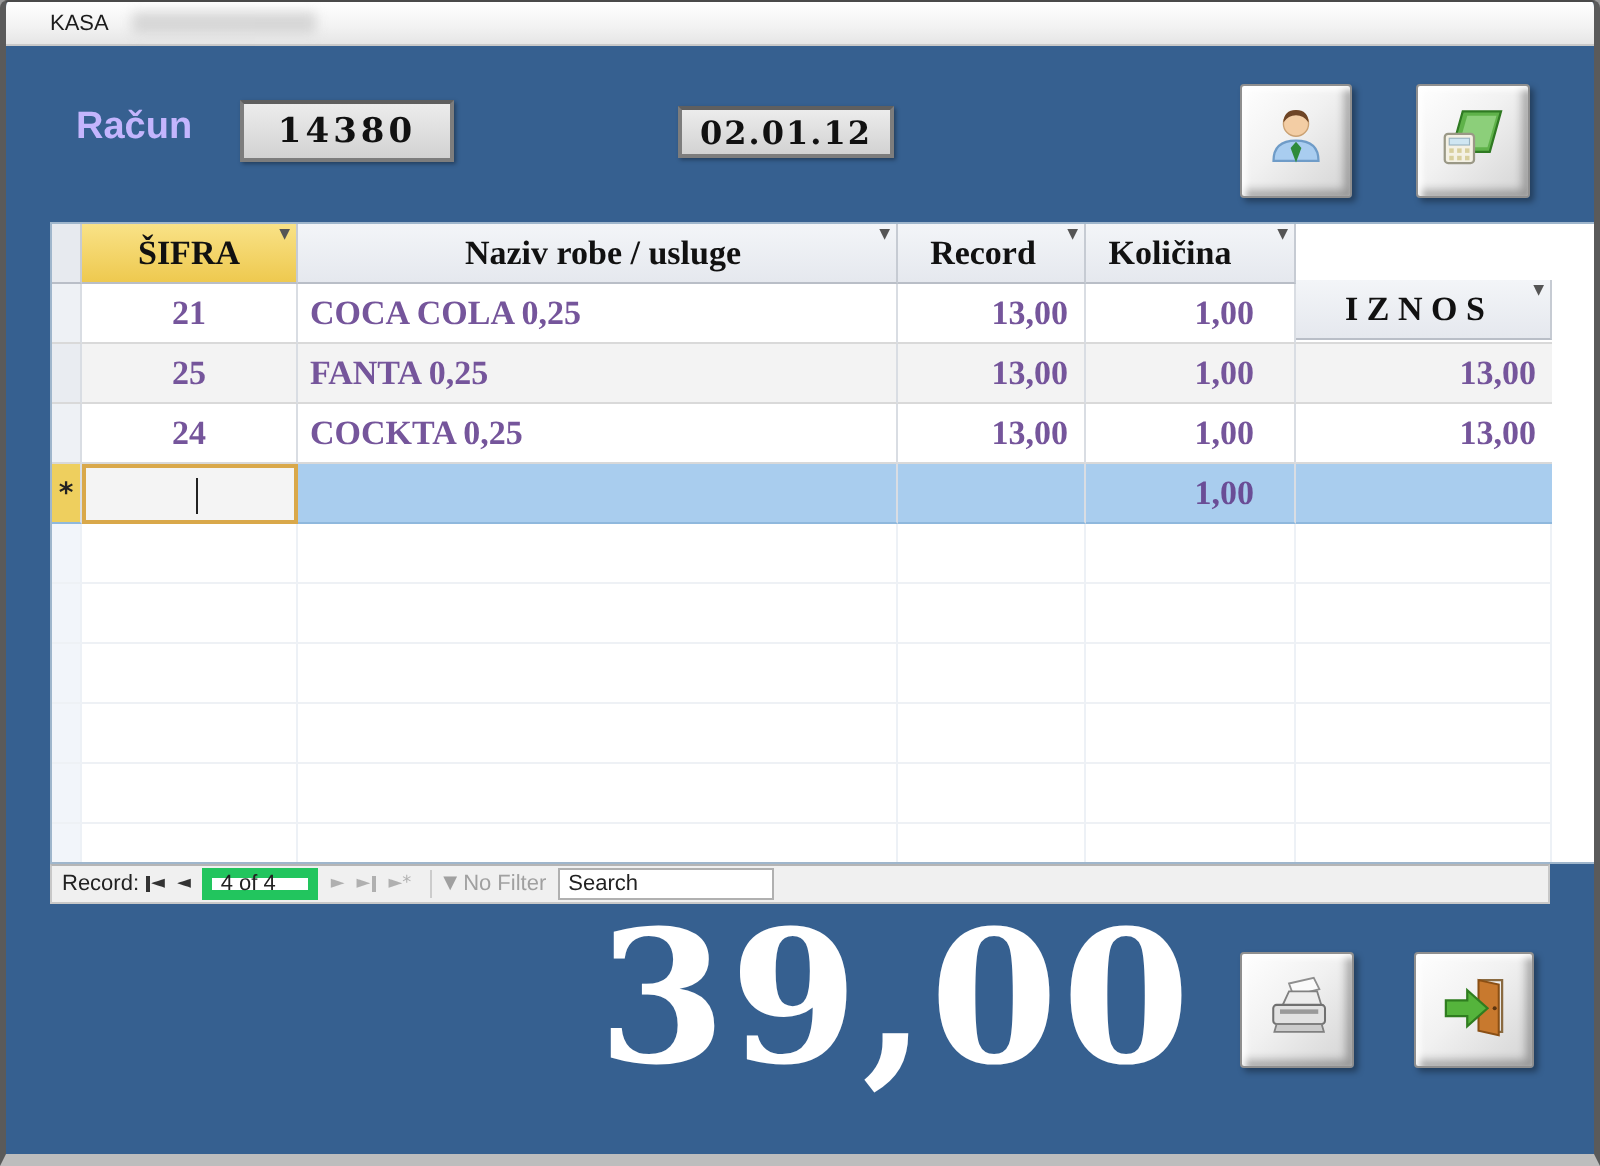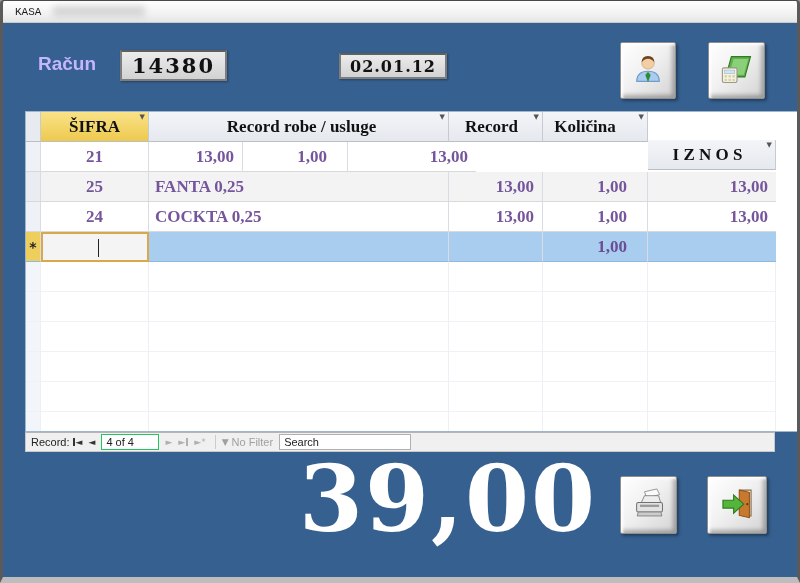--- a/index.html
+++ b/index.html
@@ -15,35 +15,35 @@
     border-bottom:6px solid #bdbdbd;
     border-radius:4px 4px 0 0;
     overflow:hidden;
   }
   .titlebar{
     position:absolute; top:0; left:0; right:0; height:22px;
     background:linear-gradient(#ffffff,#f2f2f2 60%,#e6e6e6);
     border-bottom:1px solid #c9c9c9;
     display:flex; align-items:center;
   }
-  .title-text{ font-size:11px; color:#1c1c1c; margin-left:12px;font-family:Liberation Mono, monospace; }
+  .title-text{ font-size:11px; color:#1c1c1c; margin-left:22px; }
   .title-blur{ width:92px; height:11px; margin-left:12px; background:#cfcfcf; border-radius:2px; filter:blur(3px); opacity:.8; }
 
   .form{ position:absolute; top:23px; left:0; right:0; bottom:0; background:#366090; }
 
   
   .racun-label{ position:absolute; left:35px; top:29px; color:#c4b5fd; font-size:19px; font-weight:bold; }
   .valuebox{
     position:absolute; background:linear-gradient(#ececec,#d2d2d2);
     border:2px solid #7d7d7d; border-top-color:#5f5f5f;
     color:#111; font-family:"DejaVu Serif", serif; font-weight:bold;
     display:flex; align-items:center; justify-content:center;
     box-shadow:1px 1px 2px rgba(0,0,0,.35);
   }
-  .box-racun{ left:117px; top:26px; width:107px; height:31px; font-size:21px; letter-spacing:2px; }
+  .box-racun{ left:117px; top:26px; width:107px; height:31px; font-size:17px; letter-spacing:2px; }
   .box-date { left:336px; top:29px; width:108px; height:26px; font-size:16px; letter-spacing:1px; }
   .box-time { left:484px; top:29px; width:105px; height:26px; font-size:16px; letter-spacing:1px; }
 
   .btn3d{
     position:absolute; border:1px solid #8f8f8f; border-radius:2px;
     background:linear-gradient(135deg,#ffffff 0%,#f1f1f1 45%,#d3d3d3 100%);
     box-shadow:inset 2px 2px 3px rgba(255,255,255,.95), inset -3px -3px 4px rgba(0,0,0,.28), 2px 2px 3px rgba(0,0,0,.35);
     display:flex; align-items:center; justify-content:center; cursor:pointer;
   }
   .btn-user { left:617px; top:18px;  width:56px; height:57px; }
@@ -97,25 +97,25 @@
   
   .recnav{
     position:absolute; left:22px; top:408px; width:750px; height:20px;
     background:#f0f0f0; border:1px solid #c8c8c8; border-top:1px solid #b5b5b5;
     display:flex; align-items:center; font-size:11px; color:#222; padding-left:5px;
   }
   .nav-btn{ font-family:"DejaVu Sans", sans-serif; font-size:9px; color:#333; padding:0 3px; cursor:pointer; display:flex; align-items:center; }
   .nav-btn.disabled{ color:#b0b0b0; cursor:default; }
   .bar-l::before{ content:""; display:inline-block; width:2px; height:8px; background:currentColor; margin-right:1px; }
   .bar-r::after { content:""; display:inline-block; width:2px; height:8px; background:currentColor; margin-left:1px; }
-  .pos-box{ background:#fff; border:1px solid #22c55e; height:16px; min-width:58px; display:flex; align-items:center; padding:0 4px; margin:0 3px; }
+  .pos-box{ background:#fff; border:5px solid #22c55e; height:16px; min-width:58px; display:flex; align-items:center; padding:0 4px; margin:0 3px; }
   .nav-sep{ width:1px; height:14px; background:#cccccc; margin:0 6px; }
   .filter-area{ display:flex; align-items:center; color:#a0a0a0; }
   .funnel{ font-size:9px; margin-right:3px; font-family:"DejaVu Sans", sans-serif; }
-  .search-input{ height:16px; width:132px; border:1px solid #b0b0b0; font-size:11px; padding:0 4px; margin-left:6px; font-family:"Liberation Sans", sans-serif; }
+  .search-input{ height:16px; width:108px; border:1px solid #b0b0b0; font-size:11px; padding:0 4px; margin-left:6px; font-family:"Liberation Sans", sans-serif; }
   .search-input::placeholder{ color:#222; opacity:1; }
 
   
   .total{
     position:absolute; left:295px; top:418px; width:300px; height:115px;
     color:#ffffff; font-family:"DejaVu Serif", serif; font-weight:bold;
     font-size:92px; line-height:115px; text-align:center; letter-spacing:2px;
   }
 </style>
 </head>
@@ -164,40 +164,41 @@
 
     <div class="table">
 
       <div class="trow thead">
         <div class="cell c-sel"></div>
         <div class="cell c-sifra hdr-sifra">
           <span>ŠIFRA</span>
           <span class="hdr-arrow">▼</span>
         </div>
         <div class="cell c-naziv" style="justify-content:center;">
-          <span>Record robe / usluge</span>
+          <span>Naziv robe / usluge</span>
           <span class="hdr-arrow">▼</span>
         </div>
         <div class="cell c-cij" style="justify-content:center;">
           <span>Record</span>
           <span class="hdr-arrow">▼</span>
         </div>
         <div class="cell c-kol" style="justify-content:center;">
           <span>Količina</span>
           <span class="hdr-arrow">▼</span>
         </div>
         <div class="cell c-izn" style="justify-content:center;margin-top:28px;">
           <span>I Z N O S</span>
           <span class="hdr-arrow">▼</span>
         </div>
       </div>
 
       <div class="trow data">
         <div class="cell c-sel"></div>
         <div class="cell c-sifra">21</div>
+        <div class="cell c-naziv">COCA COLA 0,25</div>
         <div class="cell c-cij">13,00</div>
         <div class="cell c-kol">1,00</div>
         <div class="cell c-izn">13,00</div>
       </div>
 
       <div class="trow data alt">
         <div class="cell c-sel"></div>
         <div class="cell c-sifra">25</div>
         <div class="cell c-naziv">FANTA 0,25</div>
         <div class="cell c-cij">13,00</div>

